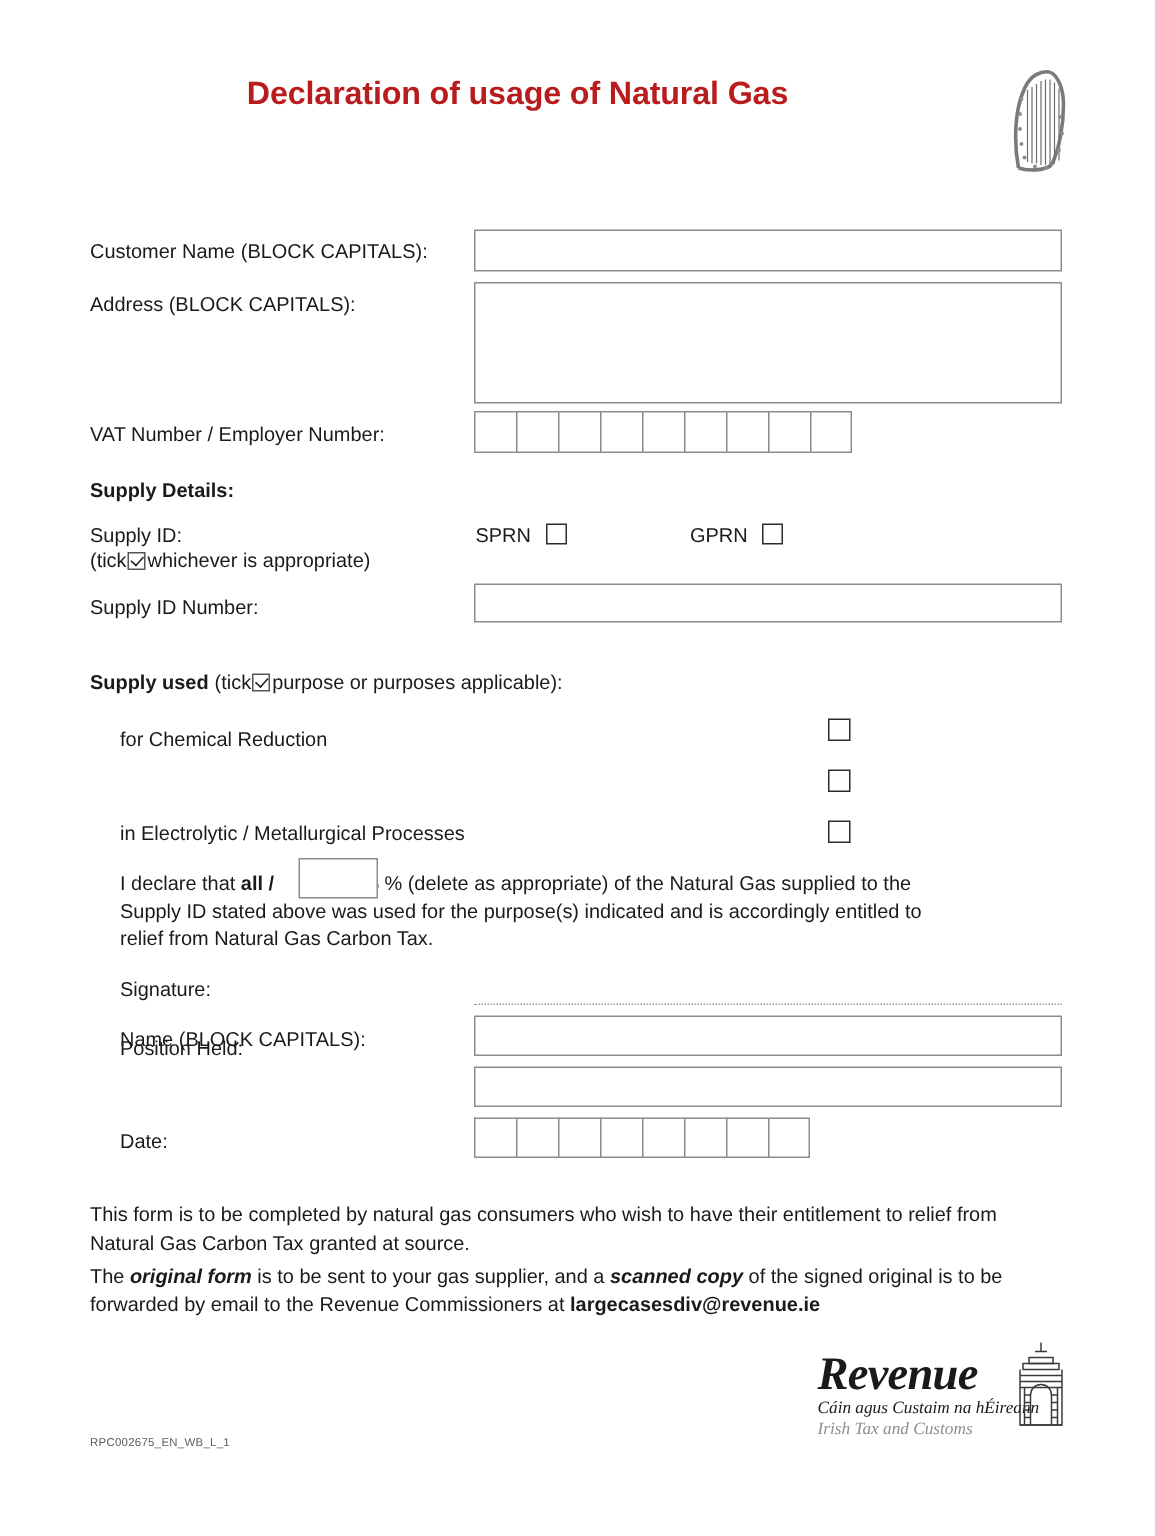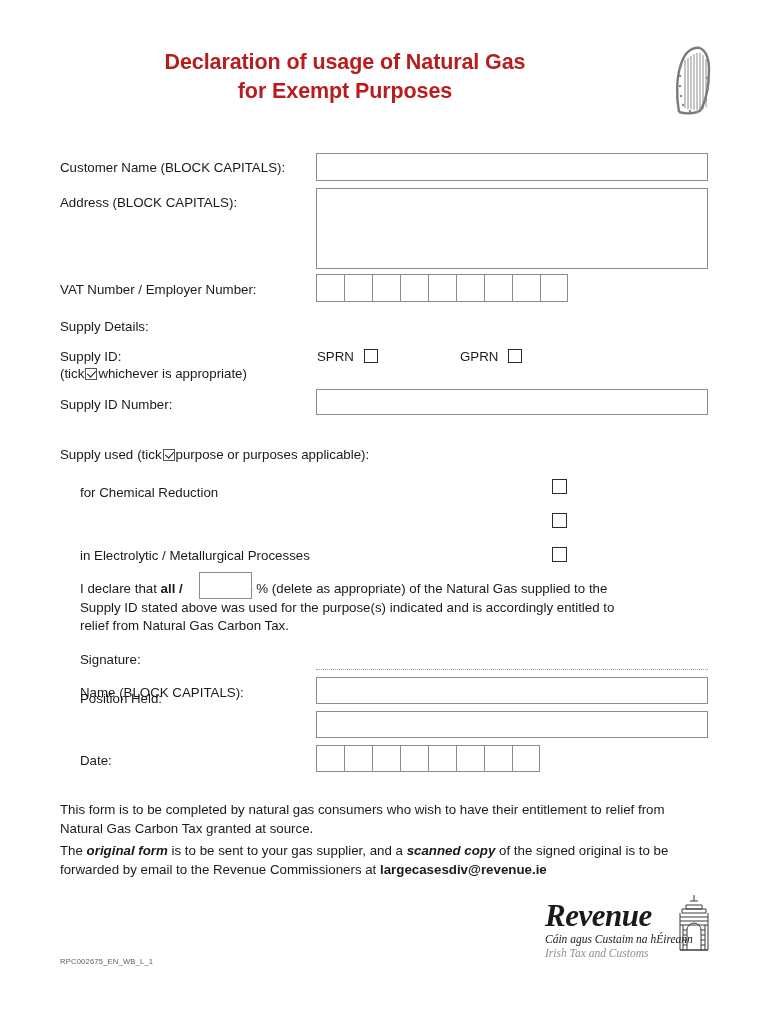--- a/index.html
+++ b/index.html
@@ -52,21 +52,21 @@
     position: absolute;
     font-size: 13.3px;
     line-height: 17px;
     color: #1a1a1a;
   }
   .label {
     font-size: 13.3px;
     color: #1a1a1a;
     white-space: nowrap;
   }
-  .label.bold { font-weight: normal; }
+  .label.bold { font-weight: bold; }
 
   .field-box {
     position: absolute;
     border: 1px solid #8c8c8c;
     background: #ffffff;
     box-sizing: border-box;
   }
 
   
   .comb {
@@ -189,21 +189,20 @@
   }
 </style>
 </head>
 <body>
 
 <div class="page">
 
   <div class="header">
     <div class="form-title">
       <div>Declaration of usage of Natural Gas</div>
-      <div>for Exempt Purposes</div>
     </div>
 
     <svg class="harp" viewBox="0 0 46 74">
       <g fill="none" stroke="#6e6e6e" stroke-width="1.1">
         <path d="M9 68 C6 52 6 30 13 15 C17 6 24 3 30 4" stroke-width="2.4" stroke="#7a7a7a"></path>
         <path d="M30 4 C36 7 39 16 39 26 C39 40 36 56 31 66" stroke-width="2.4" stroke="#7a7a7a"></path>
         <path d="M9 68 C15 70 26 70 31 66" stroke-width="2.4" stroke="#7a7a7a"></path>
         <path d="M15 16 L15 64" stroke-width="0.8"></path>
         <path d="M18 14 L18 65" stroke-width="0.8"></path>
         <path d="M21 12 L21 65" stroke-width="0.8"></path>

